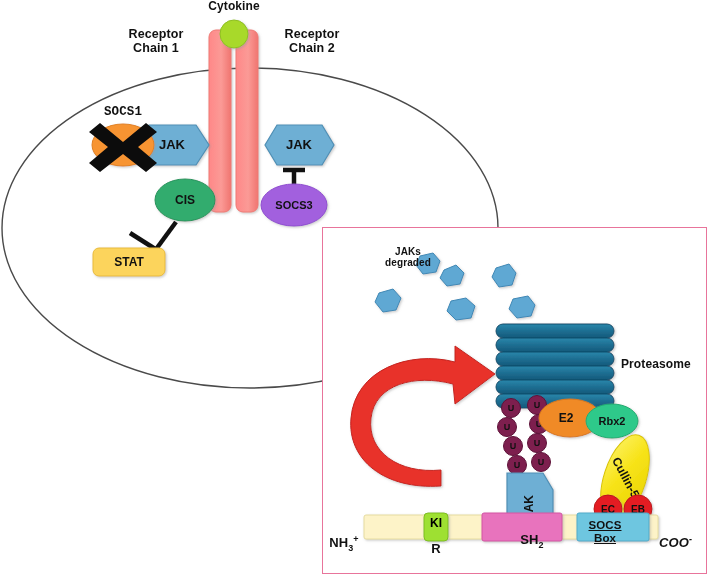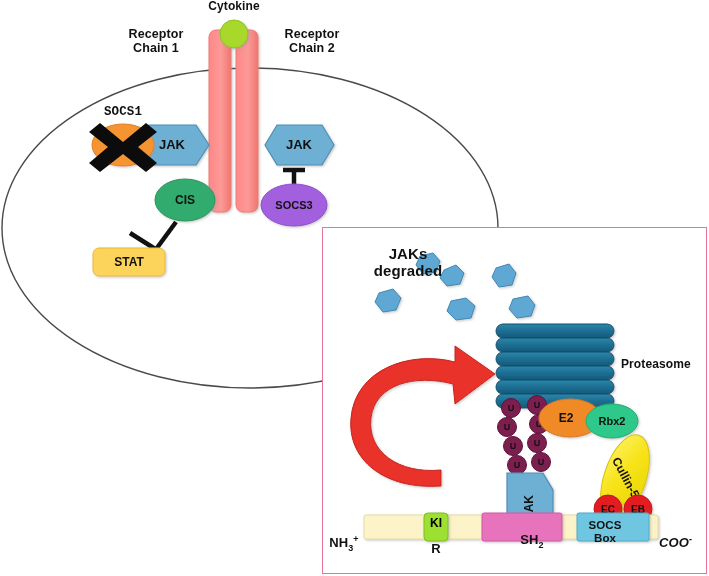--- a/index.html
+++ b/index.html
@@ -196,32 +196,32 @@
 
       <g filter="url(#shs)">
         <rect x="159" y="285" width="80" height="28" rx="2" fill="#e873bd" stroke="#d455a4" stroke-width="1"></rect>
       </g>
 
       <g filter="url(#shs)">
         <rect x="254" y="285" width="72" height="28" rx="2" fill="#6ec6e0" stroke="#4fabc9" stroke-width="1"></rect>
       </g>
     </svg>
 
-    <div class="lbl" style="left:40px;top:18px;width:90px;font-size:15px;">JAKs
+    <div class="lbl" style="left:40px;top:18px;width:90px;font-size:10px;">JAKs
 degraded</div>
     <div class="lbl" style="left:298px;top:130px;width:90px;font-size:12px;text-align:left;">Proteasome</div>
 
     <div class="lbl" style="left:101px;top:289px;width:24px;font-size:12px;color:#000000;">KI</div>
     <div class="lbl" style="left:101px;top:314px;width:24px;font-size:13px;">R</div>
 
     <div class="lbl" style="left:159px;top:290px;width:100px;font-size:13px;">
       <span>SH</span><sub style="font-size:9px;">2</sub>
     </div>
 
-    <div class="lbl" style="left:254px;top:291px;width:56px;font-size:11.5px;">SOCS Box</div>
+    <div class="lbl" style="left:254px;top:291px;width:56px;font-size:11.5px;text-decoration:underline;">SOCS Box</div>
 
     <div class="lbl" style="left:-2px;top:291px;width:46px;font-size:13px;text-align:center;">
       <span>NH</span><sub style="font-size:9px;">3</sub><sup style="font-size:9px;">+</sup>
     </div>
     <div class="lbl" style="left:336px;top:291px;width:24px;font-size:13px;text-align:left;font-style:italic;">
       <span>COO</span><sup style="font-size:9px;">-</sup>
     </div>
   </div>
 
 </div>

